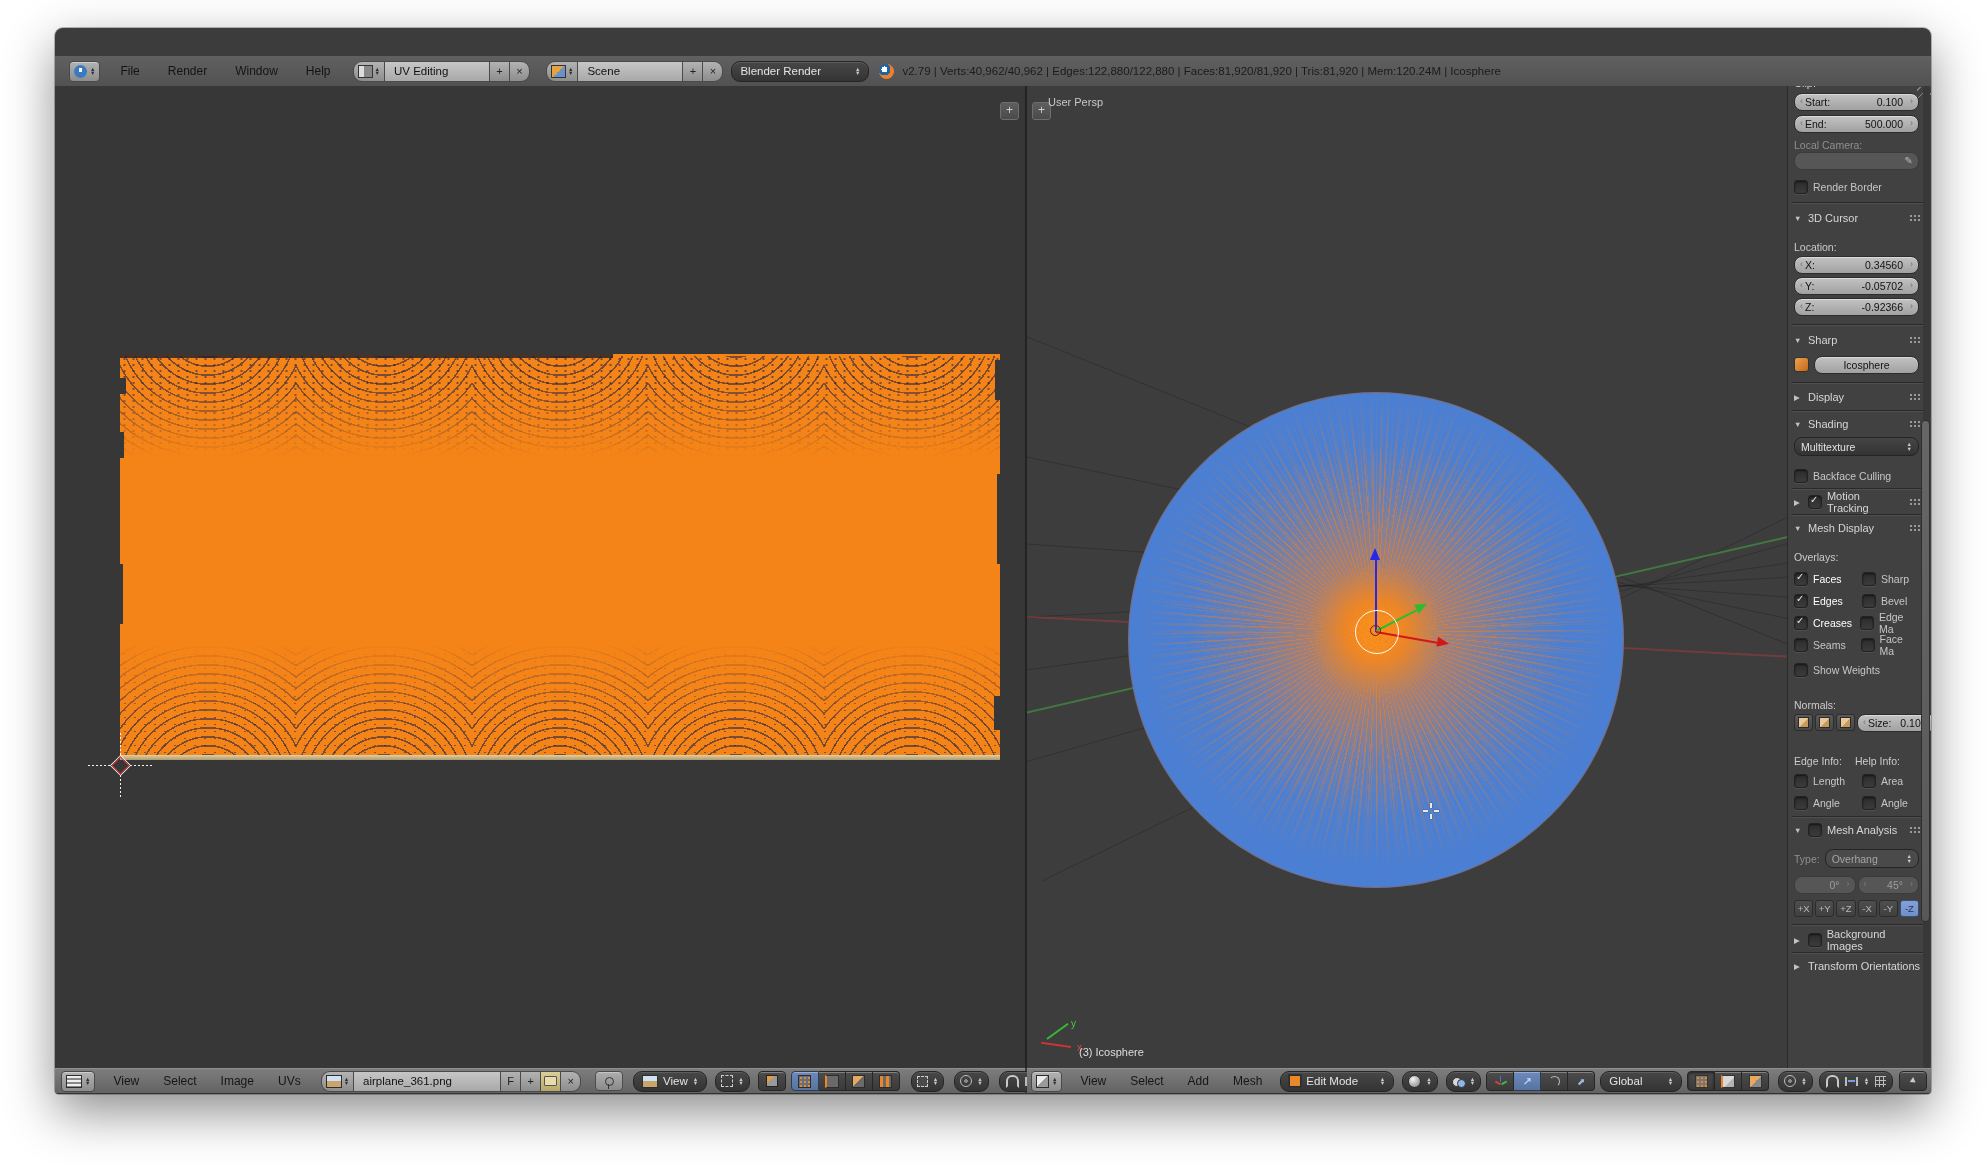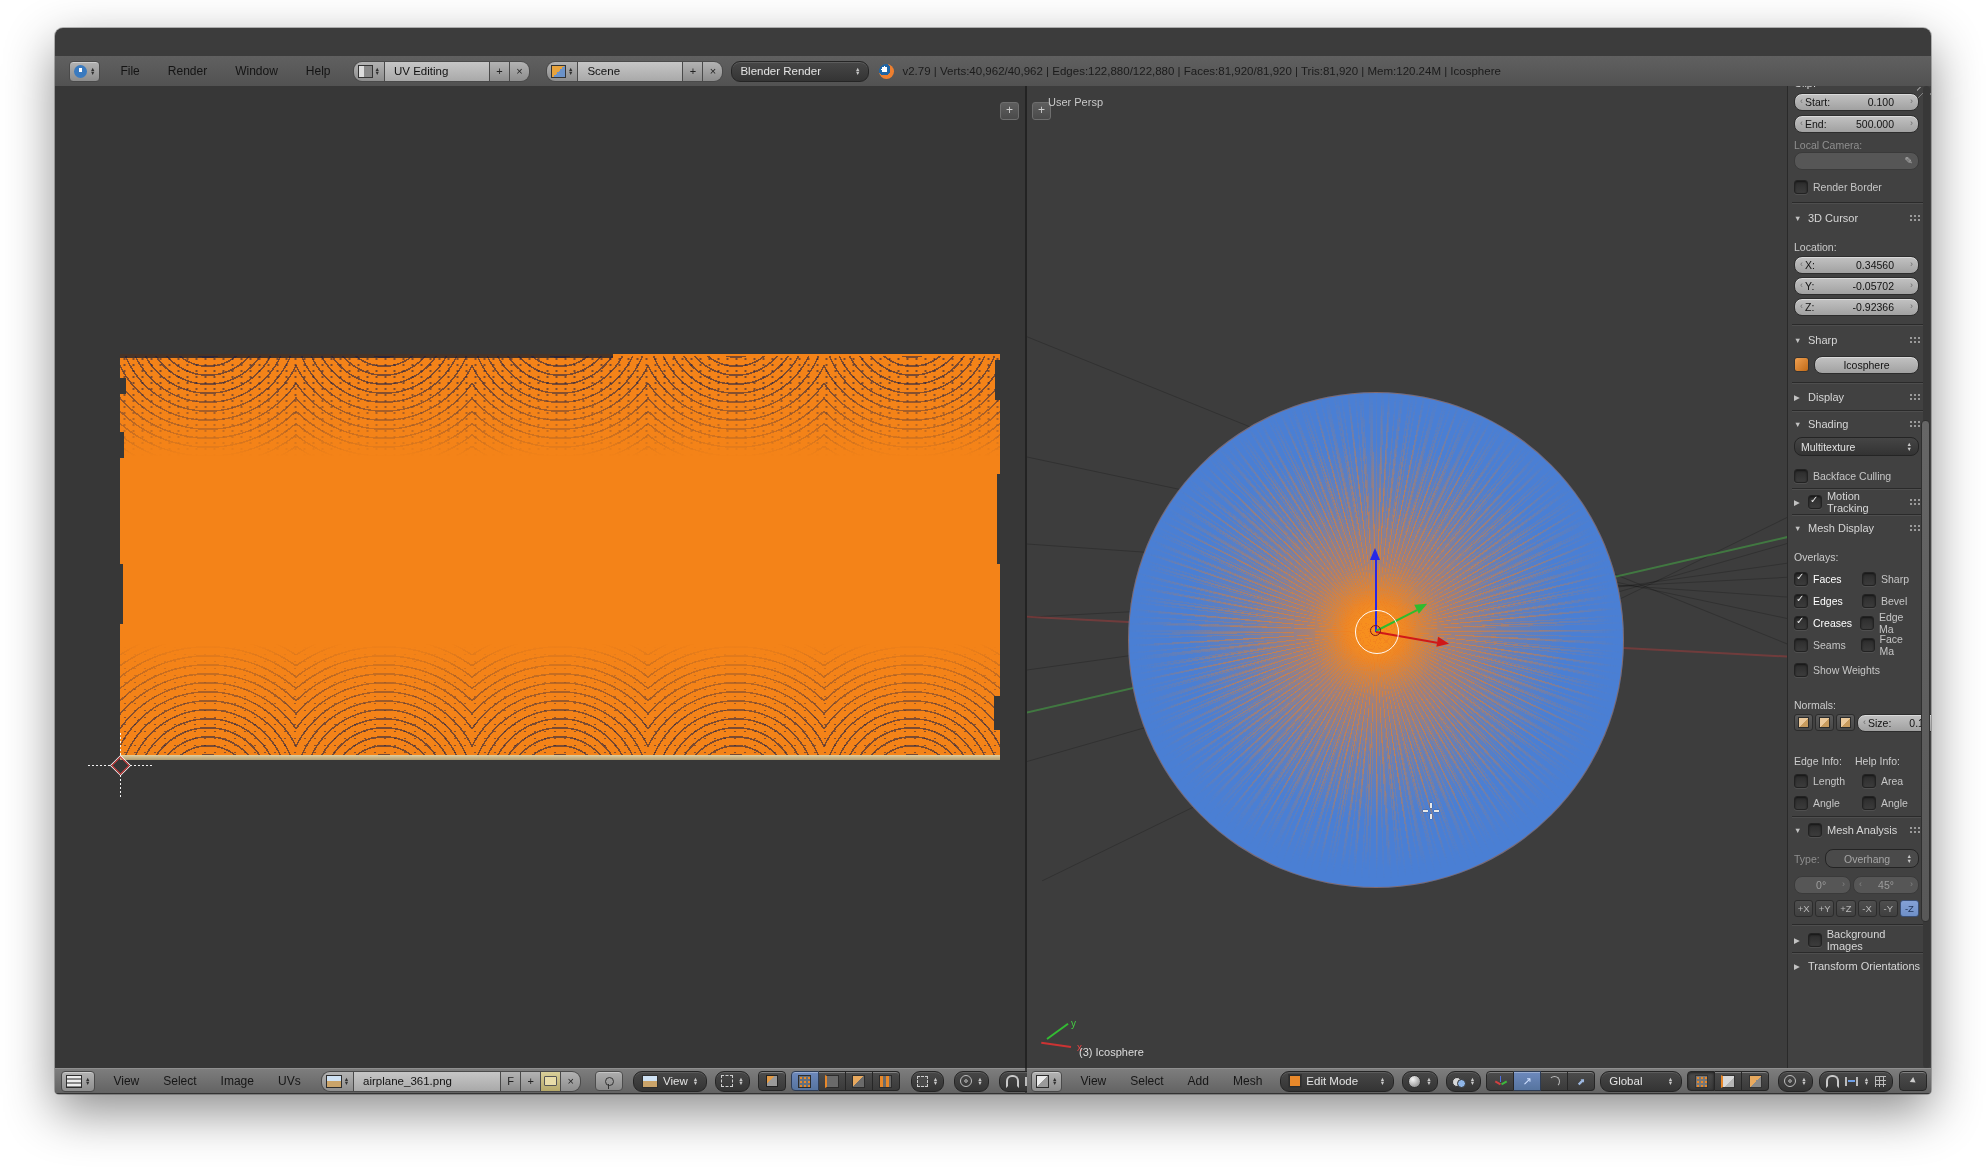--- a/index.html
+++ b/index.html
@@ -101,21 +101,21 @@
   .hgroup .hbtn:first-child{border-radius:4px 0 0 4px;border-left-width:1px;}
   .hgroup .hbtn:last-child{border-radius:0 4px 4px 0;}
   .grip{width:13px;height:13px;background:repeating-linear-gradient(135deg,transparent 0 2px,rgba(255,255,255,.45) 2px 3px,transparent 3px 5px);}
   .cubeic{width:11px;height:11px;border:1px solid #333;background:linear-gradient(135deg,#d9d9d9 55%,#b5b5b5 55%);display:inline-block;}
   
   .prow{position:absolute;left:6px;right:13px;height:17px;display:flex;align-items:center;gap:5px;}
   .nfield{flex:1;display:flex;align-items:center;height:16px;border-radius:8px;padding:0 5px;
           background:linear-gradient(#c2c2c2,#a1a1a1);border:1px solid #2d2d2d;box-shadow:inset 0 1px 0 rgba(255,255,255,.4);
           color:#121212;font-size:10.5px;}
   .nfield .lab{margin:0 2px;text-align:right;}
-  .nfield .val{flex:1;text-align:right;margin:0 16px;}
+  .nfield .val{flex:1;text-align:right;margin:0 7px;}
   .nfield .ar{color:rgba(0,0,0,.42);font-size:9px;line-height:1;}
   .nfield.gray{background:#565656;border-color:#3a3a3a;color:#9d9d9d;box-shadow:none;}
   .nfield.gray .ar{color:rgba(255,255,255,.25);}
   .ndd{flex:1;display:flex;align-items:center;height:17px;border-radius:8px;padding:0 6px;gap:4px;
        background:linear-gradient(#454545,#333);border:1px solid #242424;color:#e2e2e2;font-size:10.5px;}
   .ndd.gray{color:#a5a5a5;background:#4a4a4a;}
   .phdr{position:absolute;left:6px;right:10px;height:16px;display:flex;align-items:center;gap:5px;color:#d6d6d6;font-size:11px;}
   .tri{font-size:7.5px;color:#c2c2c2;width:9px;}
   .dots{margin-left:auto;width:13px;height:8px;background-image:radial-gradient(#9a9a9a 1px,transparent 1.3px);background-size:4px 4px;}
   .chk{width:12px;height:12px;border-radius:3px;background:linear-gradient(#2c2c2c,#3c3c3c);border:1px solid #222;
@@ -459,21 +459,21 @@
       <div class="sep" style="top:730px"></div>
       <div class="phdr" style="top:736px">
         <span class="tri">▼</span>
         <span class="chk"></span>
         <span>Mesh Analysis</span>
         <span class="dots"></span>
       </div>
       <div class="prow" style="top:764px">
         <span class="graylab">Type:</span>
         <span class="ndd gray">
-          <span style="flex:1;text-align:center">Overhang</span>
+          <span style="flex:1;text-align:left">Overhang</span>
           <span class="st light">
               <span>▲</span>
               <span>▼</span>
             </span>
         </span>
       </div>
       <div class="prow" style="top:790px;gap:2px">
         <span class="nfield gray">
             <span class="val">0°</span>
             <span class="ar">›</span>

